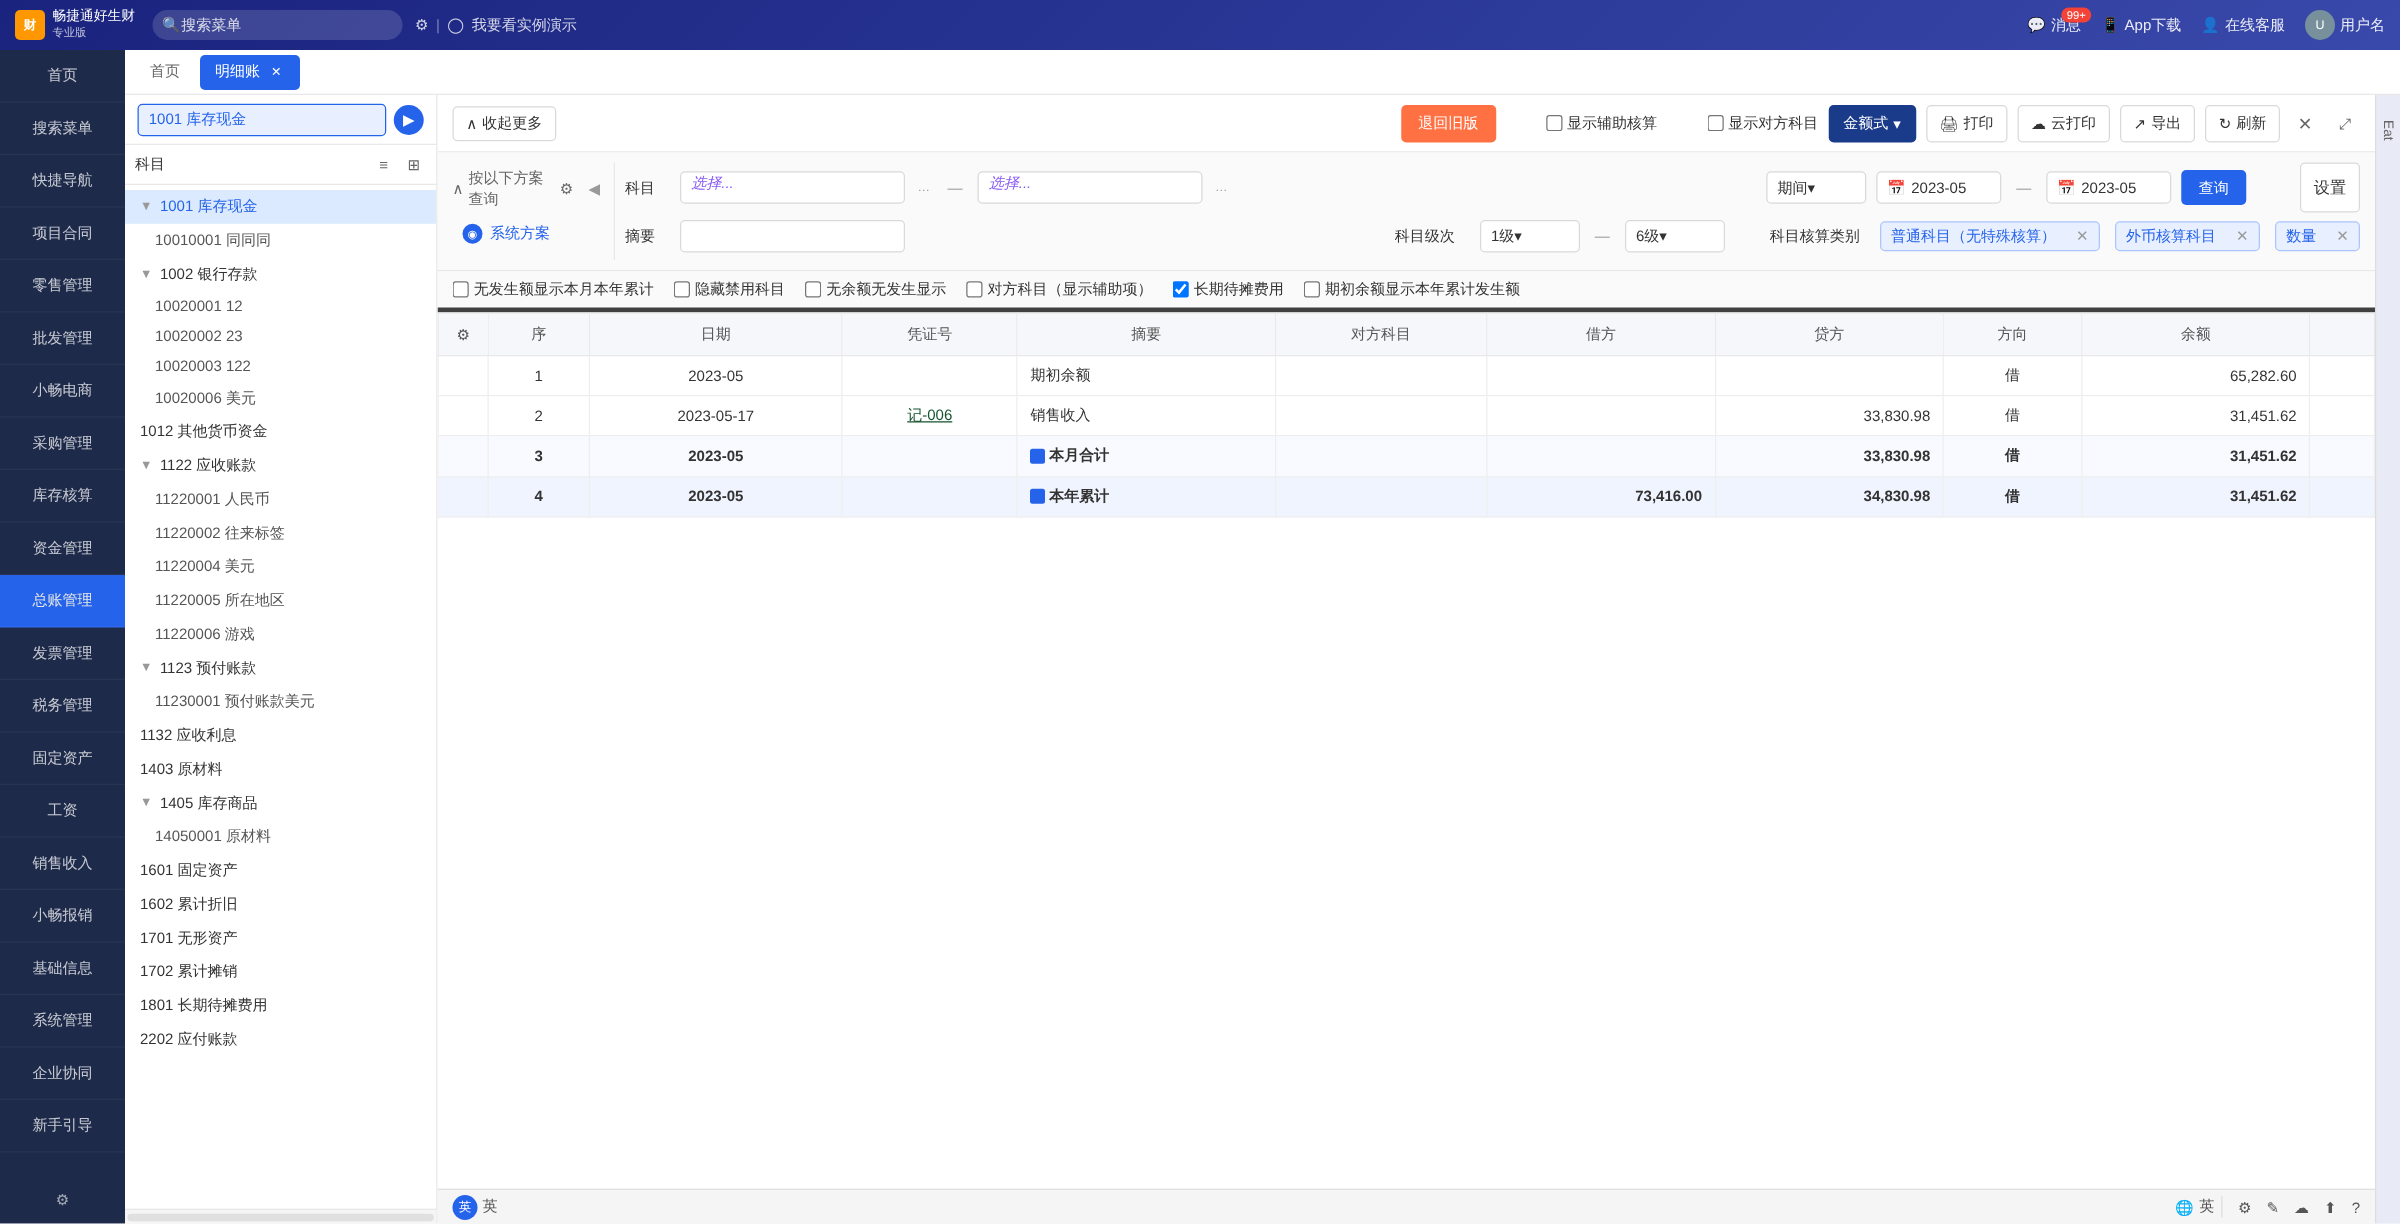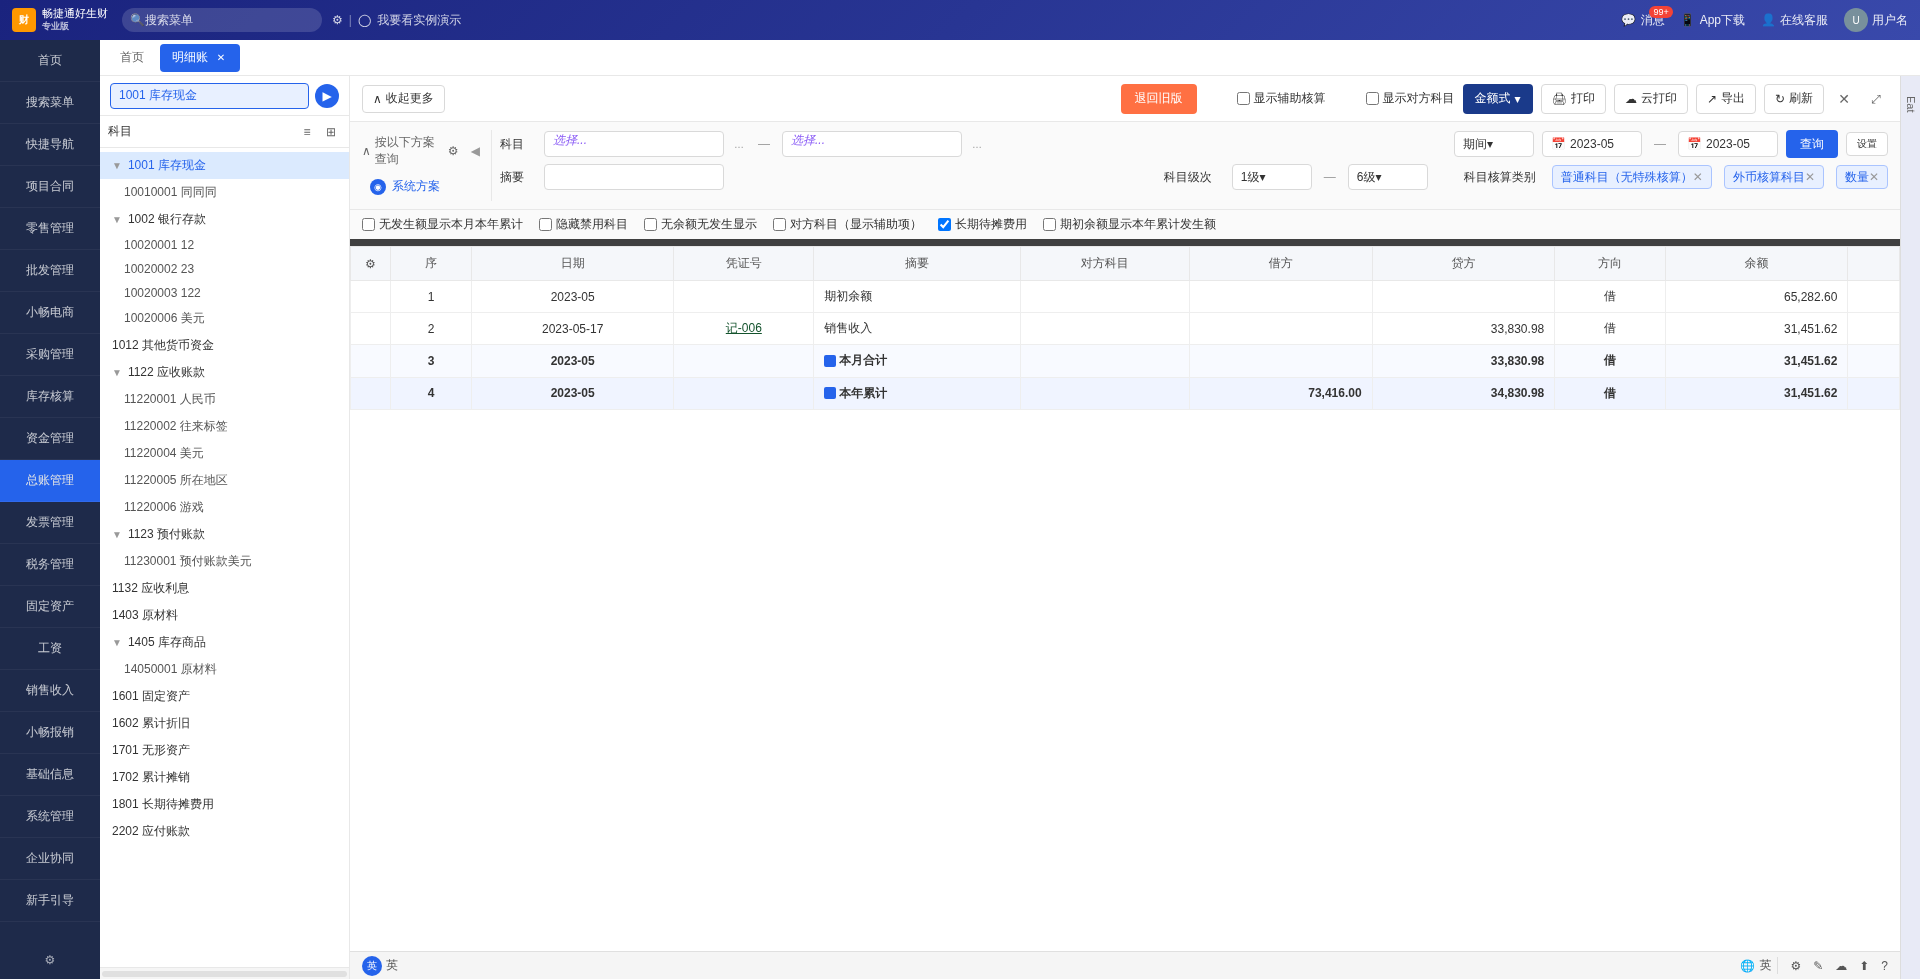--- a/index.html
+++ b/index.html
@@ -27,21 +27,21 @@
       background: #ff9800;
       border-radius: 4px;
       display: flex;
       align-items: center;
       justify-content: center;
       font-size: 10px;
       color: white;
       font-weight: bold;
     }
     .logo-text { font-size: 11px; color: white; line-height: 1.2; }
-    .logo-sub { font-size: 9px; color: rgba(255,255,255,0.7); font-weight: bold; }
+    .logo-sub { font-size: 9px; color: rgba(255,255,255,0.7); }
     .top-bar-search {
       flex: 1;
       max-width: 200px;
       height: 24px;
       background: rgba(255,255,255,0.15);
       border-radius: 12px;
       display: flex;
       align-items: center;
       padding: 0 8px;
       color: rgba(255,255,255,0.8);
@@ -480,43 +480,44 @@
     .filter-tag {
       height: 24px;
       background: #e8f0ff;
       border: 1px solid #aac4ff;
       border-radius: 4px;
       padding: 0 8px;
       font-size: 11px;
       color: #2563eb;
       display: flex;
       align-items: center;
-      gap: 0;
+      gap: 16px;
       justify-content: center;
     }
     .tag-close { cursor: pointer; color: #999; }
     .btn-query {
       height: 28px;
       padding: 0 14px;
       background: #2563eb;
       color: white;
       border: none;
       border-radius: 4px;
       cursor: pointer;
       font-size: 12px;
     }
     .btn-settings {
-      height: 24px;
+      height: 40px;
       padding: 0 10px;
       border: 1px solid #d9d9d9;
       border-radius: 4px;
       background: white;
       cursor: pointer;
-      font-size: 10px;
+      font-size: 13px;
       color: #333;
+      margin-left: 35px;
     }
     .filter-settings-icon {
       width: 28px;
       height: 28px;
       display: flex;
       align-items: center;
       justify-content: center;
       cursor: pointer;
       color: #666;
     }
@@ -530,21 +531,21 @@
       color: #999;
     }
 
     
     .checkbox-options {
       display: flex;
       align-items: flex-end;
       gap: 16px;
       padding: 6px 12px;
       background: #fafafa;
-      border-bottom: 7px solid #404040;
+      border-bottom: 4px solid #404040;
       flex-shrink: 0;
     }
     .checkbox-opt {
       display: flex;
       align-items: center;
       gap: 4px;
       font-size: 12px;
       color: #333;
     }
     .checkbox-opt input { cursor: pointer; }

